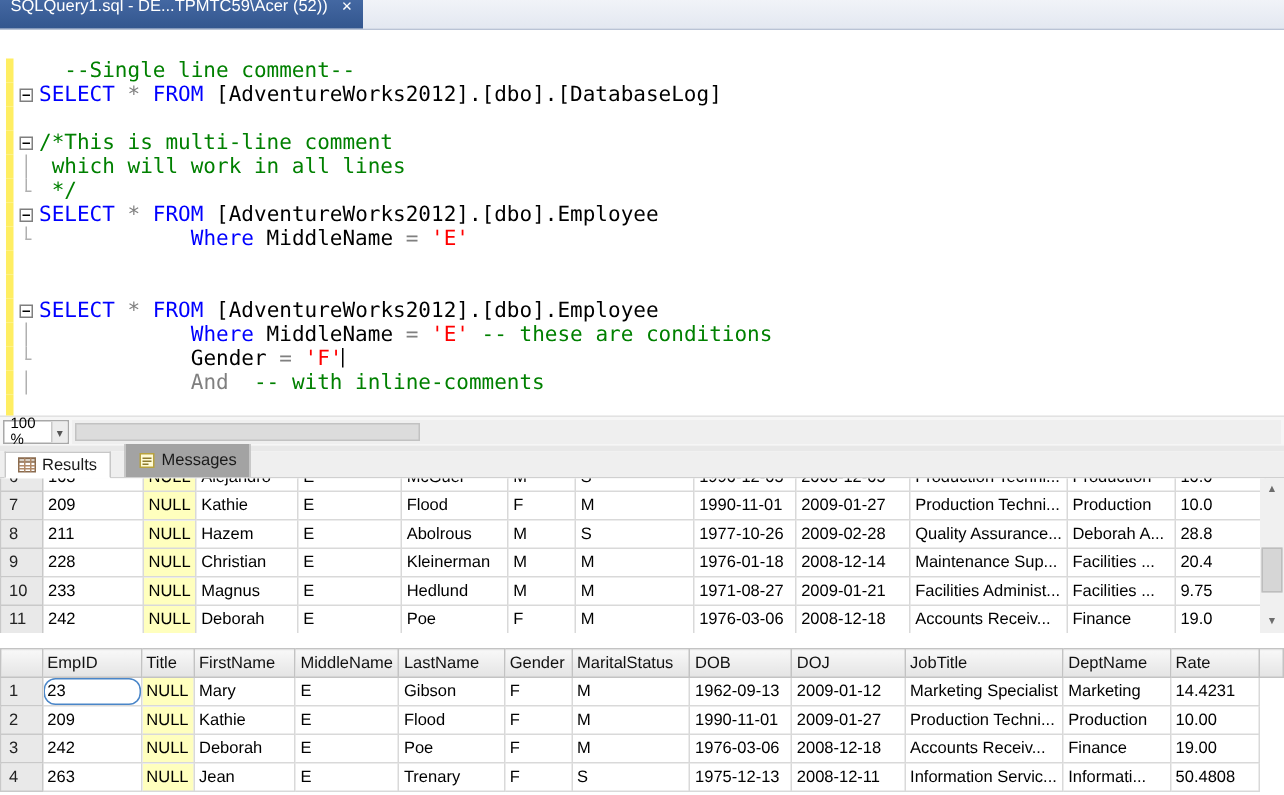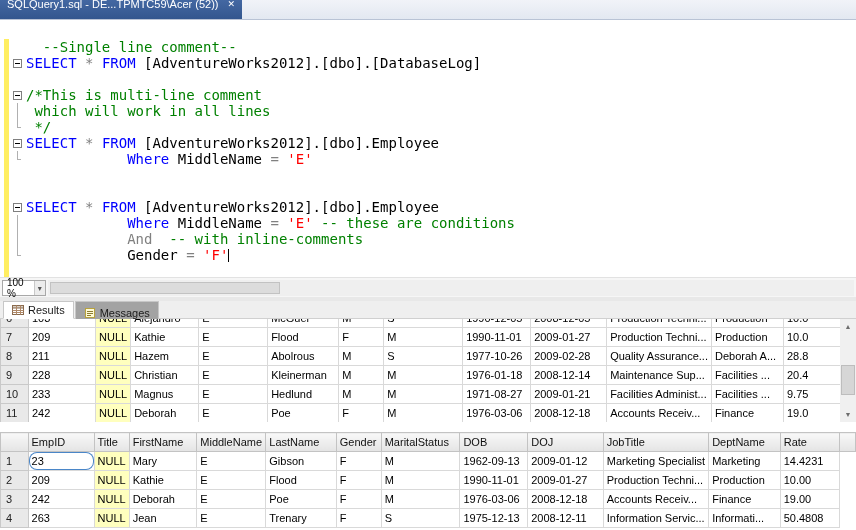--- a/index.html
+++ b/index.html
@@ -38,22 +38,22 @@
   .zoom-combo { height:16px; margin-left:2px; width:44px; border:1px solid #a8a8a8; background:#fff;
                 display:flex; align-items:center; font-size:10px; padding-left:4px; cursor:default; }
   .zoom-combo .arr { margin-left:auto; width:12px; text-align:center; color:#555; font-size:8px;
                      background:#ececec; border-left:1px solid #c8c8c8; height:100%; line-height:15px; }
   .hscroll { flex:1; height:16px; margin:0 2px; background:#efefef; position:relative; }
   .hthumb { position:absolute; left:2px; top:2px; height:12px; width:230px; background:#dcdcdc; border:1px solid #c2c2c2; }
 
   .splitter { height:4px; background:#e8e8e8; cursor:row-resize; }
 
   
-  .results-tabs { height:18px; background:#efefef; display:flex; padding-left:3px;
-                  border-bottom:1px solid #d0d0d0; }
+  .results-tabs { height:18px; background:#efefef; display:flex; align-items:flex-end; padding-left:3px;
+                  border-bottom:1px solid #d0d0d0;gap:8px; }
   .rtab { height:23px; display:flex; align-items:center; gap:4px; padding:0 8px; font-size:11px;
           color:#1a1a1a; background:#a3a3a3; border:1px solid #c7c7c7; border-bottom:none; margin-right:1px; cursor:default; }
   .rtab.active { background:#fff; height:18px; margin-bottom:-1px; border-bottom:1px solid #fff; }
 
   
   .results-area { position:relative; height:211px; background:#fff; }
   table.rgrid { border-collapse:collapse; table-layout:fixed; font-size:11px; }
   .rgrid td, .rgrid th { height:19px; padding:0 3px; border:1px solid #d9d9d9; background:#fff;
                          white-space:nowrap; overflow:hidden; text-align:left; font-weight:normal; }
   .rgrid th { background:linear-gradient(#f8f8f8,#e4e4e4); border-color:#c3c3c3; color:#111; }
@@ -184,31 +184,31 @@
           <span class="chg on"></span>
           <span class="fg">
             <span class="fline"></span>
           </span>
           <span class="code"><span class="tk-pl">            </span><span class="tk-kw">Where</span><span class="tk-pl"> MiddleName </span><span class="tk-op">=</span><span class="tk-pl"> </span><span class="tk-str">'E'</span><span class="tk-pl"> </span><span class="tk-com">-- these are conditions</span></span>
         </div>
         <div class="cl">
           <span class="edge"></span>
           <span class="chg on"></span>
           <span class="fg">
+            <span class="fline end"></span>
+          </span>
+          <span class="code"><span class="tk-pl">            </span><span class="tk-pl">Gender </span><span class="tk-op">=</span><span class="tk-pl"> </span><span class="tk-str">'F'</span><span class="caret"></span></span>
+        </div>
+        <div class="cl">
+          <span class="edge"></span>
+          <span class="chg on"></span>
+          <span class="fg">
             <span class="fline"></span>
           </span>
           <span class="code"><span class="tk-pl">            </span><span class="tk-op">And</span><span class="tk-pl">  </span><span class="tk-com">-- with inline-comments</span></span>
-        </div>
-        <div class="cl">
-          <span class="edge"></span>
-          <span class="chg on"></span>
-          <span class="fg">
-            <span class="fline end"></span>
-          </span>
-          <span class="code"><span class="tk-pl">            </span><span class="tk-pl">Gender </span><span class="tk-op">=</span><span class="tk-pl"> </span><span class="tk-str">'F'</span><span class="caret"></span></span>
         </div>
         <div class="cl">
           <span class="edge"></span>
           <span class="chg on"></span>
           <span class="fg"></span>
           <span class="code"></span>
         </div>
       </div>
   </div>
 

